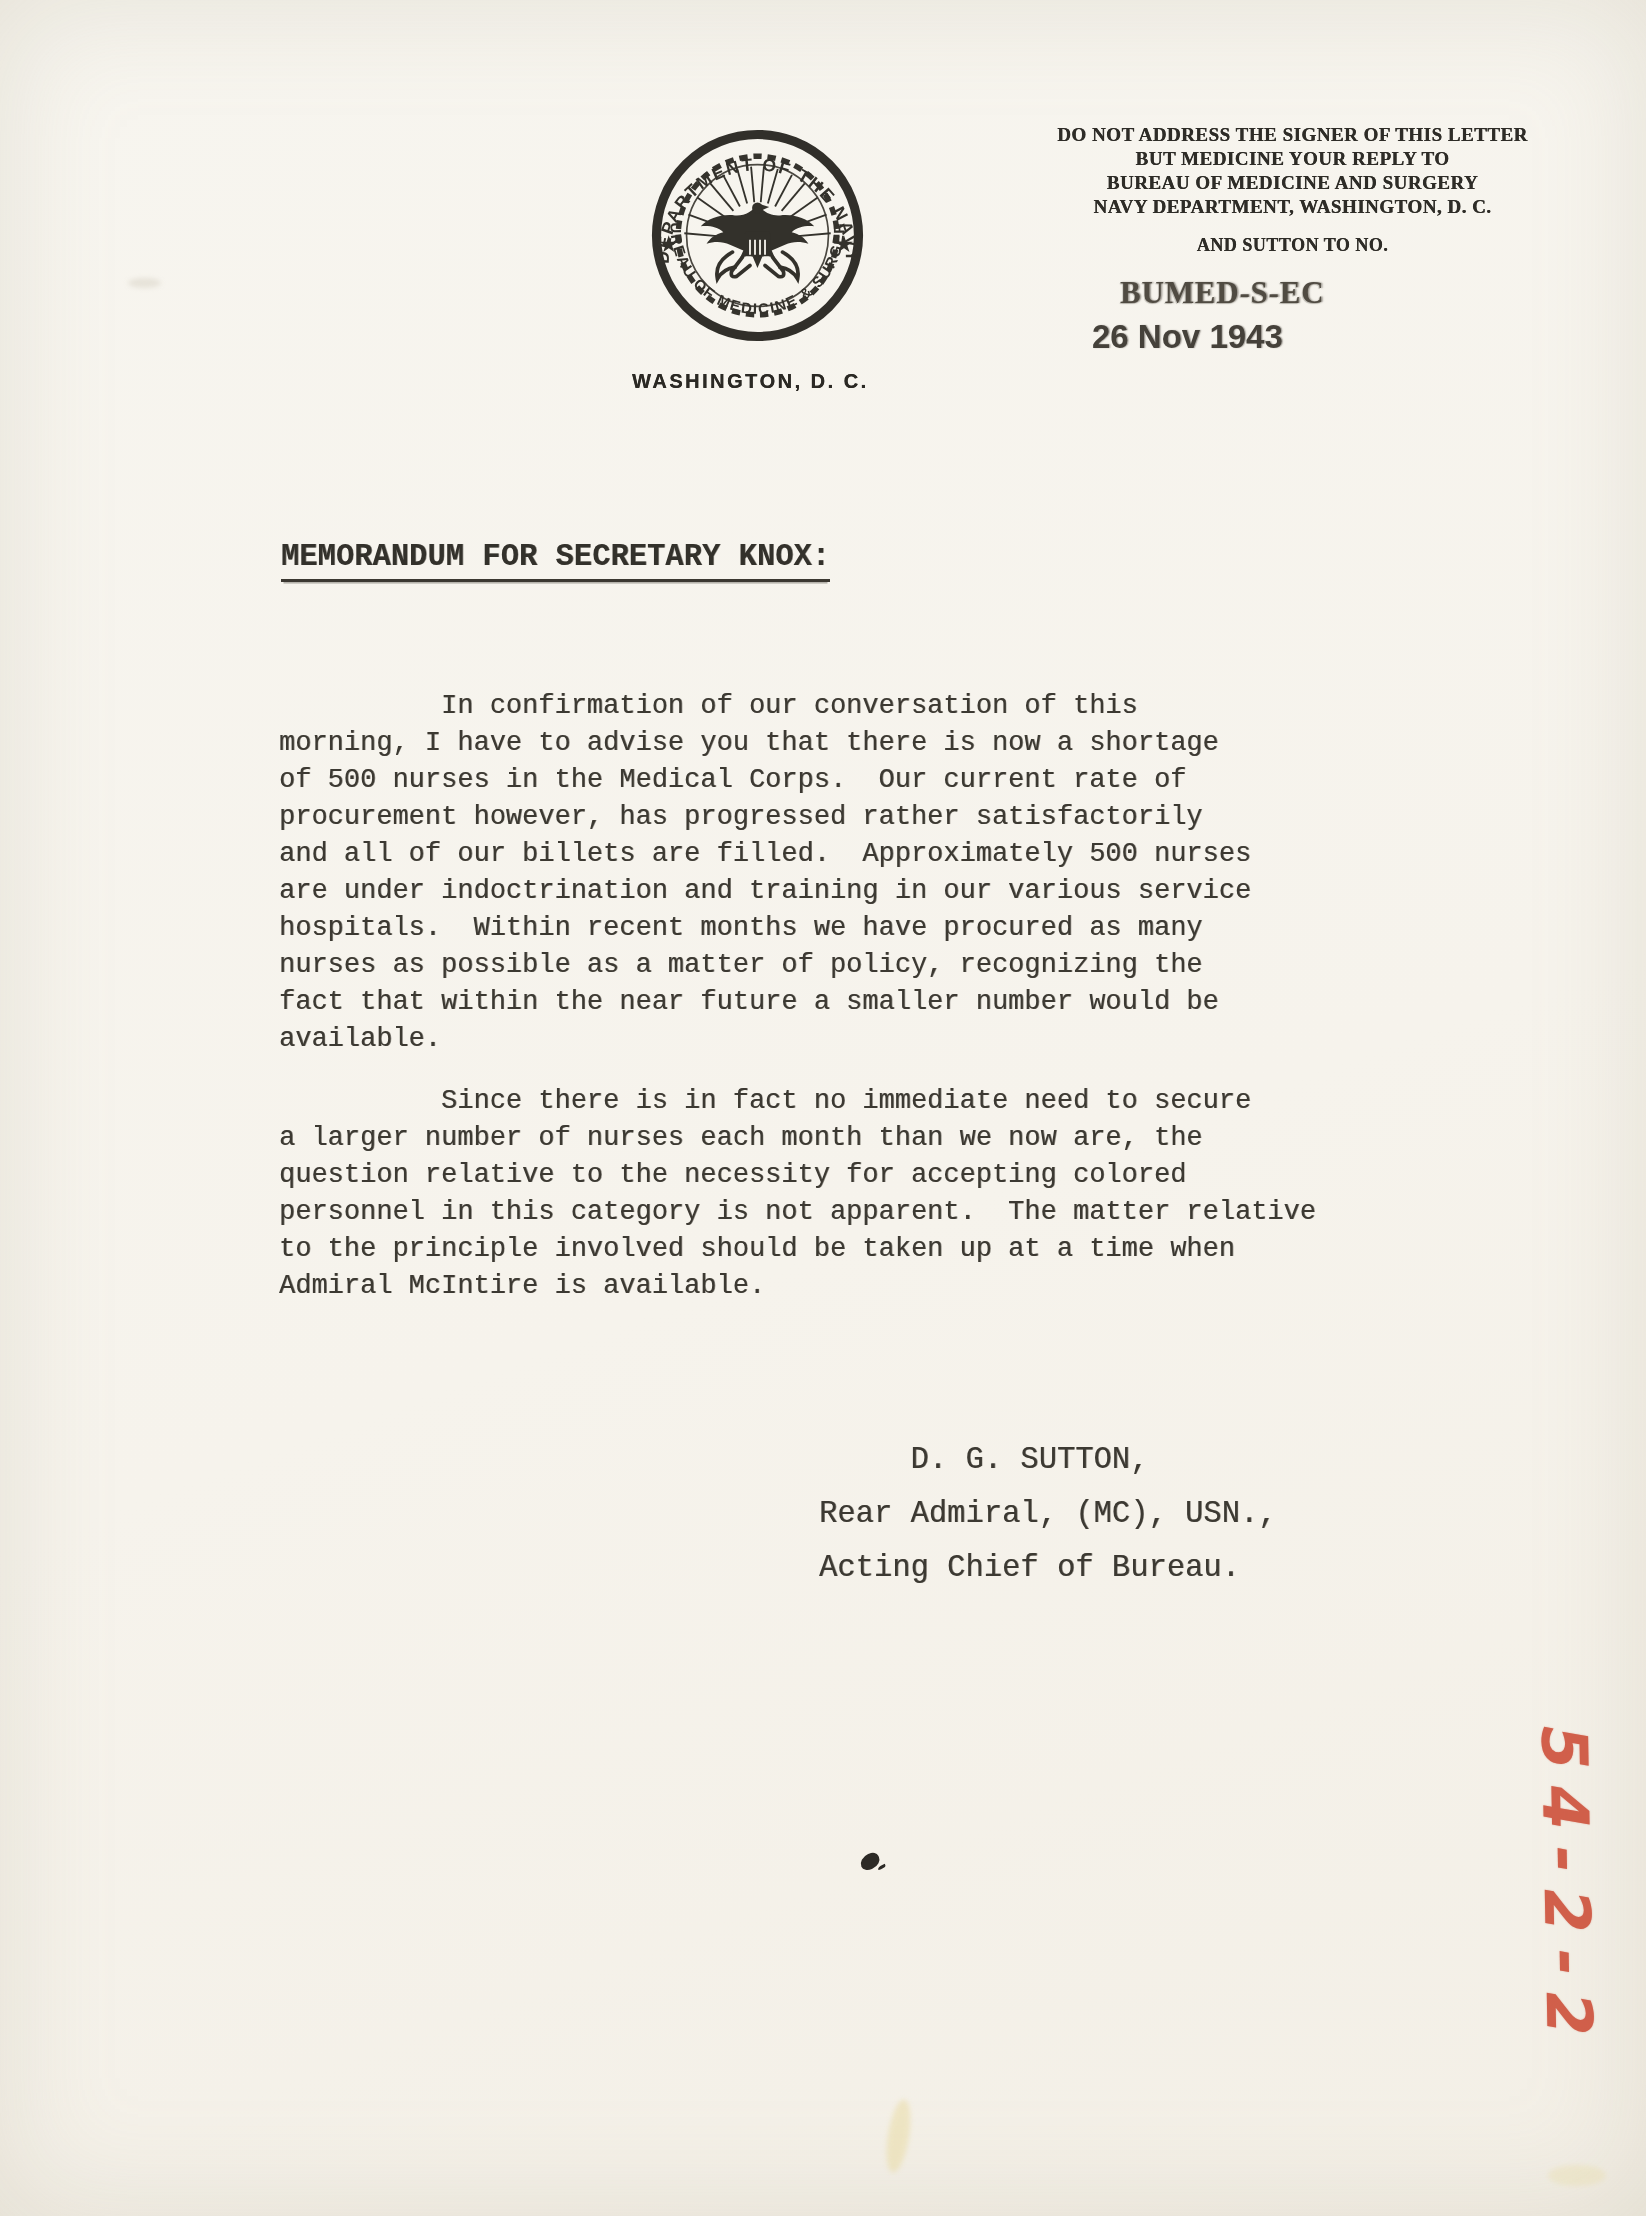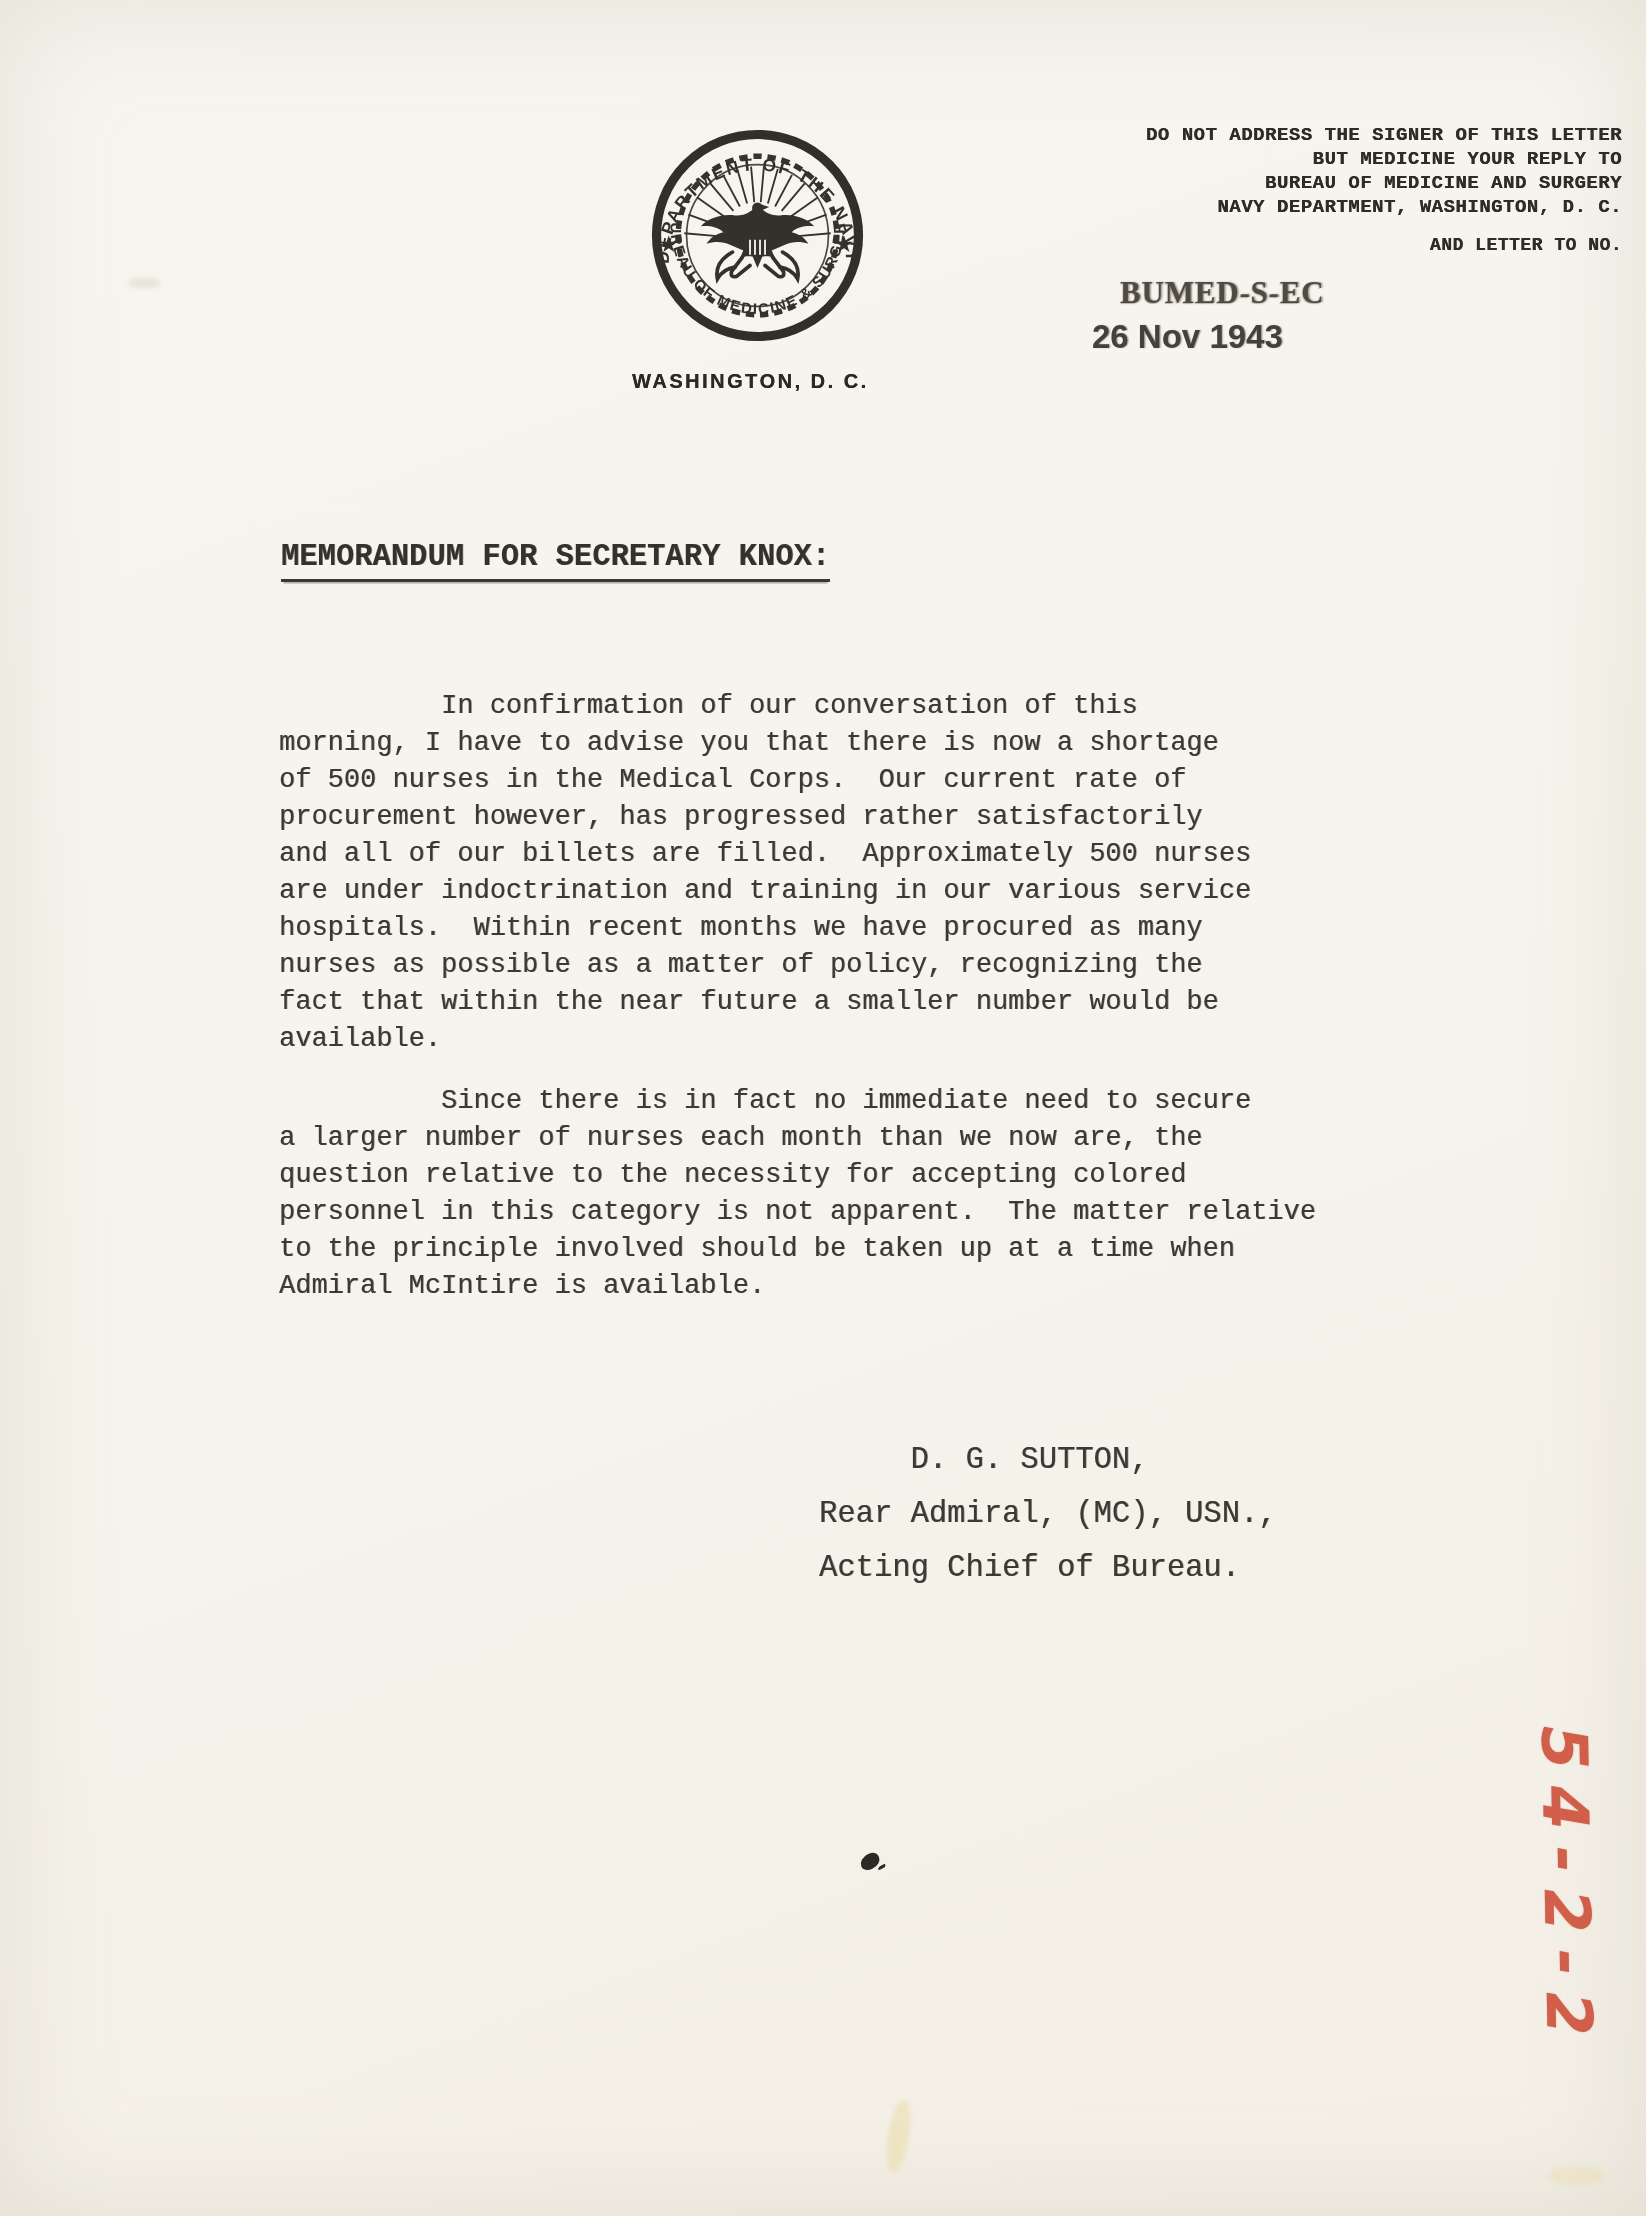--- a/index.html
+++ b/index.html
@@ -11,22 +11,22 @@
     background: linear-gradient(160deg, #f7f5ef 0%, #f6f3ec 55%, #f3efe6 100%);
     box-shadow: inset 0 0 115px rgba(170,158,130,0.22);
     overflow: hidden;
     font-family: "Liberation Mono", monospace;
   }
 
   
   .notice {
     position: absolute;
     left: 963px; top: 123px; width: 659px;
-    text-align: right;
-    font-family: Liberation Mono, monospace;
+    text-align: center;
+    font-family: Liberation Serif, serif;
     font-weight: 700;
     font-size: 19px;
     line-height: 24px;
     letter-spacing: 0.5px;
     color: #2e2c27;
     text-shadow: 0.3px 0 0 #2e2c27;
   }
   .notice .refer { margin-top: 14px; font-size: 18px; }
 
   
@@ -123,21 +123,21 @@
 </head>
 <body>
 
 <div class="page">
 
   <div class="notice">
     <div>DO NOT ADDRESS THE SIGNER OF THIS LETTER</div>
     <div>BUT MEDICINE YOUR REPLY TO</div>
     <div>BUREAU OF MEDICINE AND SURGERY</div>
     <div>NAVY DEPARTMENT, WASHINGTON, D. C.</div>
-    <div class="refer">AND LETTER TO NO.</div>
+    <div class="refer">AND SUTTON TO NO.</div>
   </div>
 
   <div class="stamp">BUMED-S-EC</div>
   <div class="datestamp">26 Nov 1943</div>
 
   <svg class="seal" viewBox="0 0 260 260" xmlns="http://www.w3.org/2000/svg">
     <circle cx="130" cy="130" r="121" fill="none" stroke="#312f2a" stroke-width="11"></circle>
     <circle cx="130" cy="130" r="95" fill="none" stroke="#35332d" stroke-width="6.5" stroke-dasharray="10 7"></circle>
     <circle cx="130" cy="130" r="85" fill="none" stroke="#4a4740" stroke-width="2"></circle>
 

